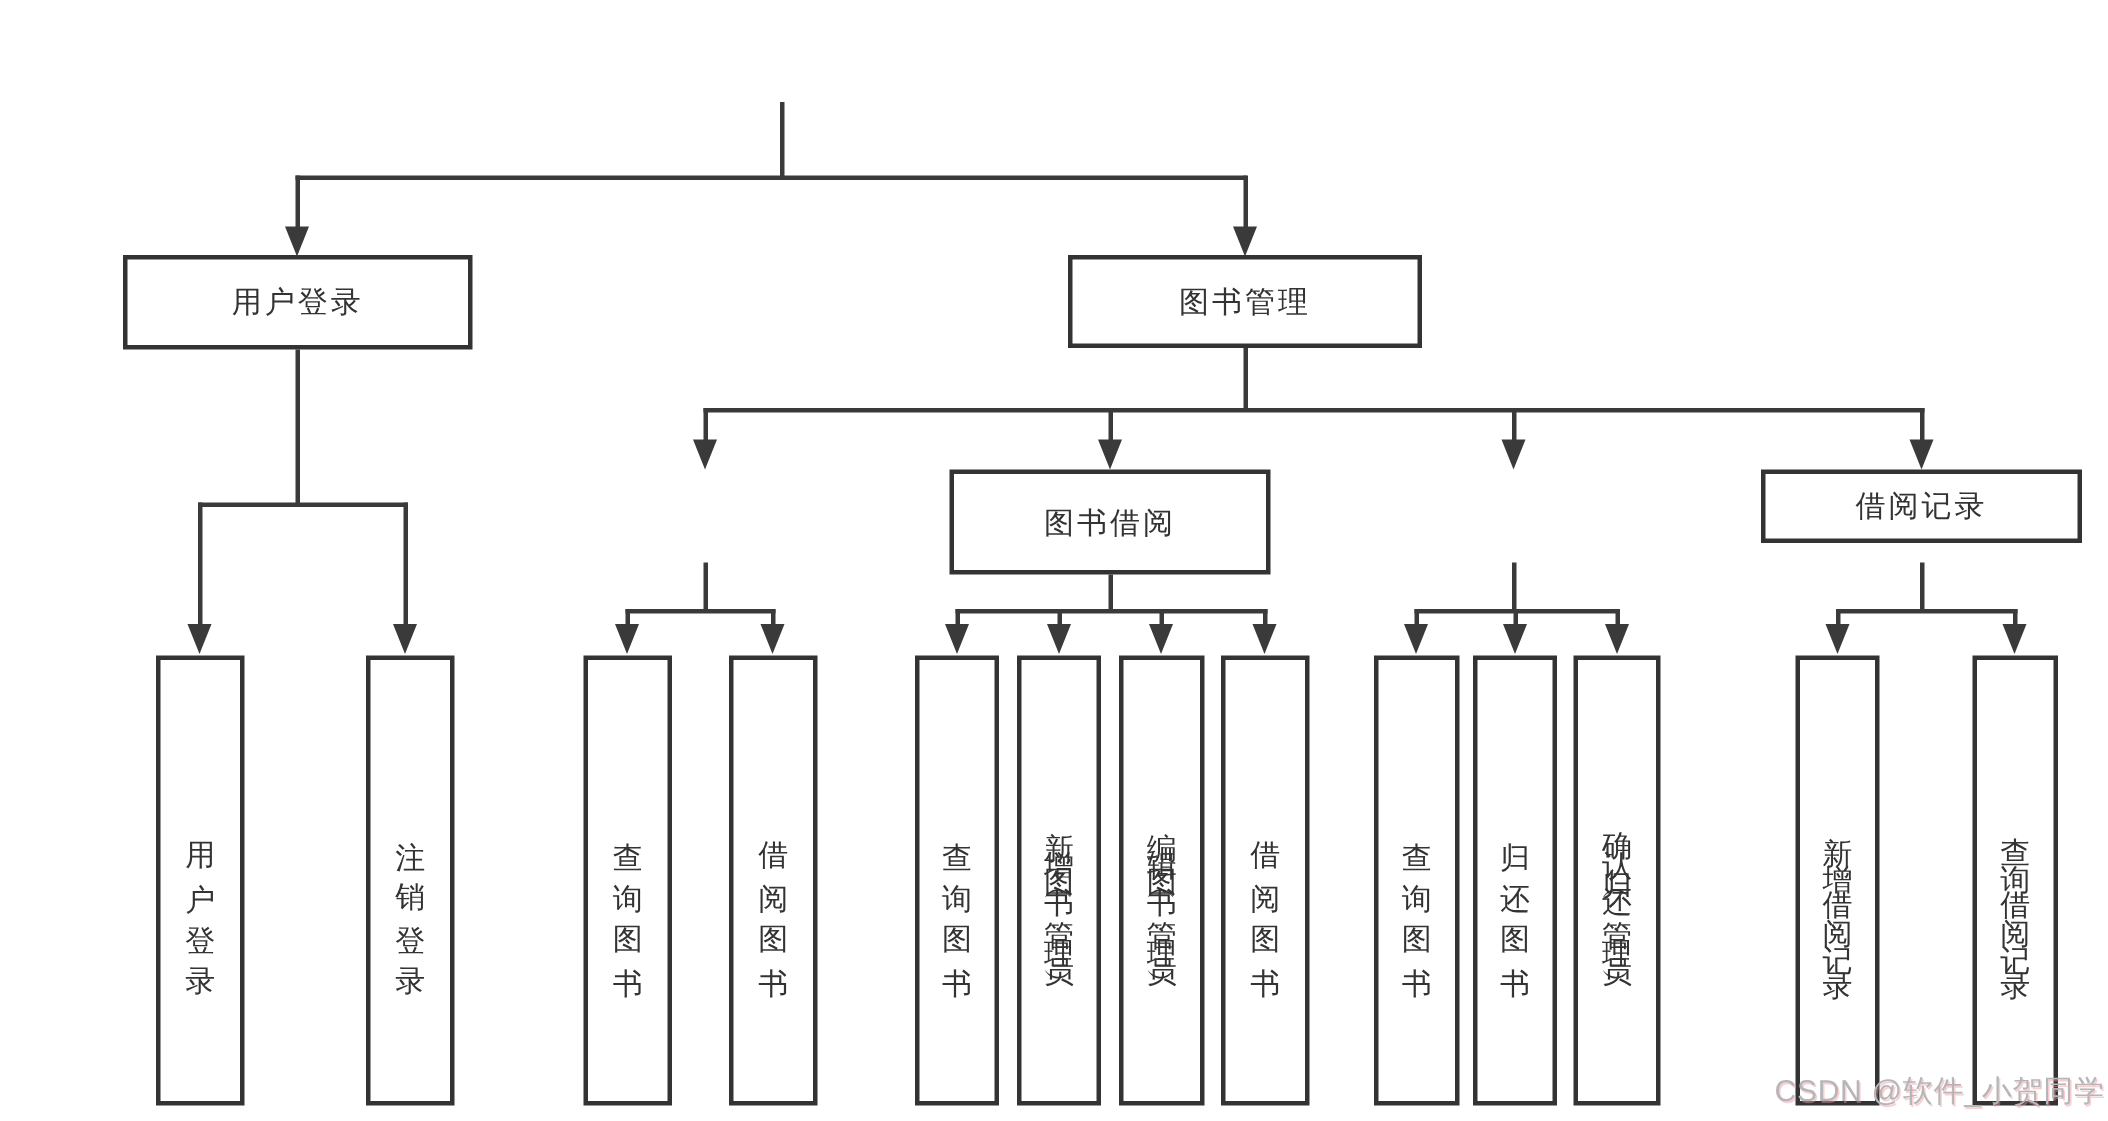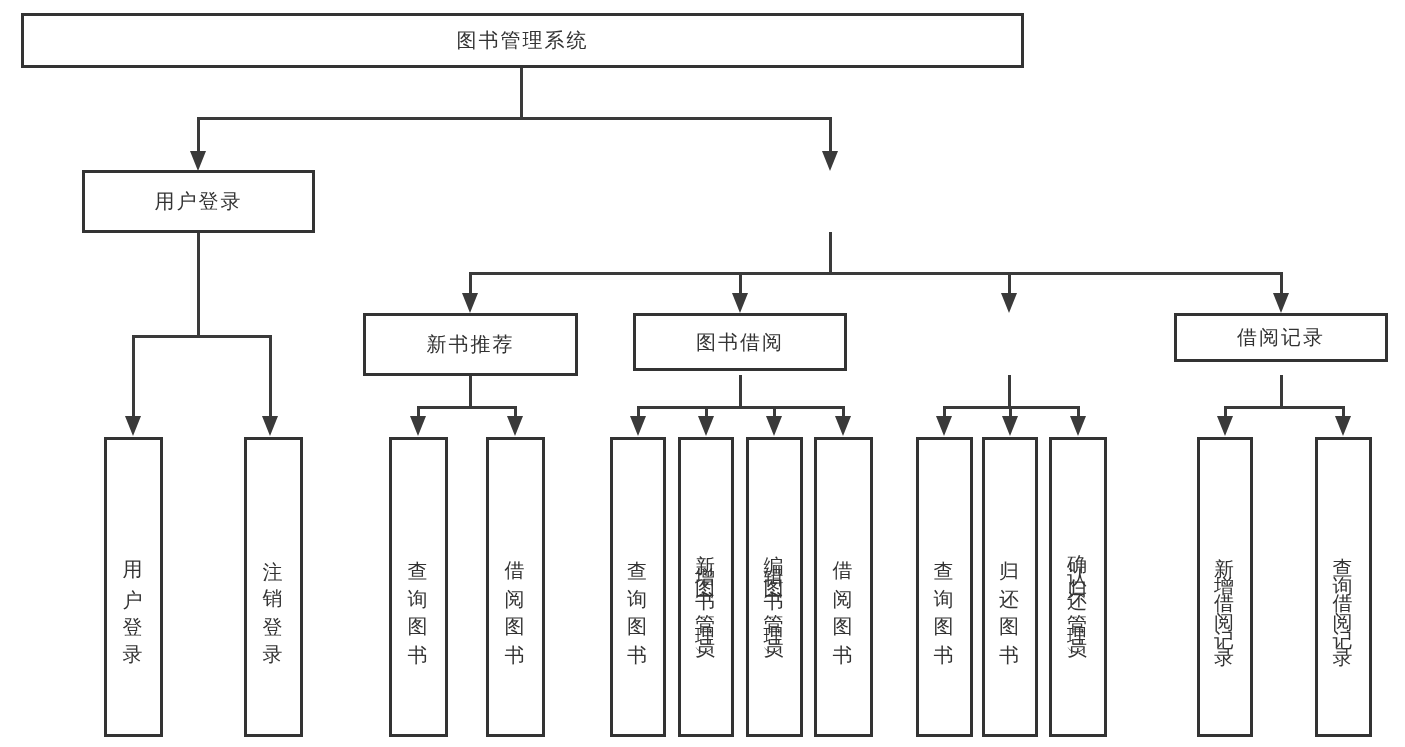--- a/index.html
+++ b/index.html
@@ -91,32 +91,29 @@
   <div class="cl" style="left:1077px;top:406px;width:3px;height:12px"></div>
   <div class="ah" style="left:1070px;top:416px"></div>
 
   <div class="cl" style="left:1280px;top:375px;width:3px;height:33px"></div>
   <div class="cl" style="left:1224px;top:406px;width:121px;height:3px"></div>
   <div class="cl" style="left:1224px;top:406px;width:3px;height:12px"></div>
   <div class="ah" style="left:1217px;top:416px"></div>
   <div class="cl" style="left:1342px;top:406px;width:3px;height:12px"></div>
   <div class="ah" style="left:1335px;top:416px"></div>
 
-  <div class="node" style="left:21px;top:13px;width:1003px;height:55px">
-    <span class="nlabel">图书管理系统</span>
-  </div>
 
   <div class="node" style="left:82px;top:170px;width:233px;height:63px">
     <span class="nlabel">用户登录</span>
   </div>
+  <div class="node" style="left:712px;top:170px;width:236px;height:62px">
+    <span class="nlabel">图书管理</span>
+  </div>
 
-  <div class="node" style="left:363px;top:313px;width:215px;height:63px">
-    <span class="nlabel">新书推荐</span>
-  </div>
-  <div class="node" style="left:633px;top:313px;width:214px;height:58px">
+  <div class="node" style="left:633px;top:313px;width:214px;height:70px">
     <span class="nlabel">图书借阅</span>
   </div>
   <div class="node" style="left:1174px;top:313px;width:214px;height:49px">
     <span class="nlabel">借阅记录</span>
   </div>
 
   <div class="node leaf" style="left:104px;width:59px">
     <span class="nlabel">用户登录</span>
   </div>
   <div class="node leaf" style="left:244px;width:59px">
@@ -153,13 +150,14 @@
     <span class="nlabel">确认归还（管理员）</span>
   </div>
 
   <div class="node leaf mid" style="left:1197px;width:56px">
     <span class="nlabel">新增借阅记录</span>
   </div>
   <div class="node leaf mid" style="left:1315px;width:57px">
     <span class="nlabel">查询借阅记录</span>
   </div>
 
+  <div class="watermark">CSDN @软件_小贺同学</div>
 </div>
 
 </body></html>

